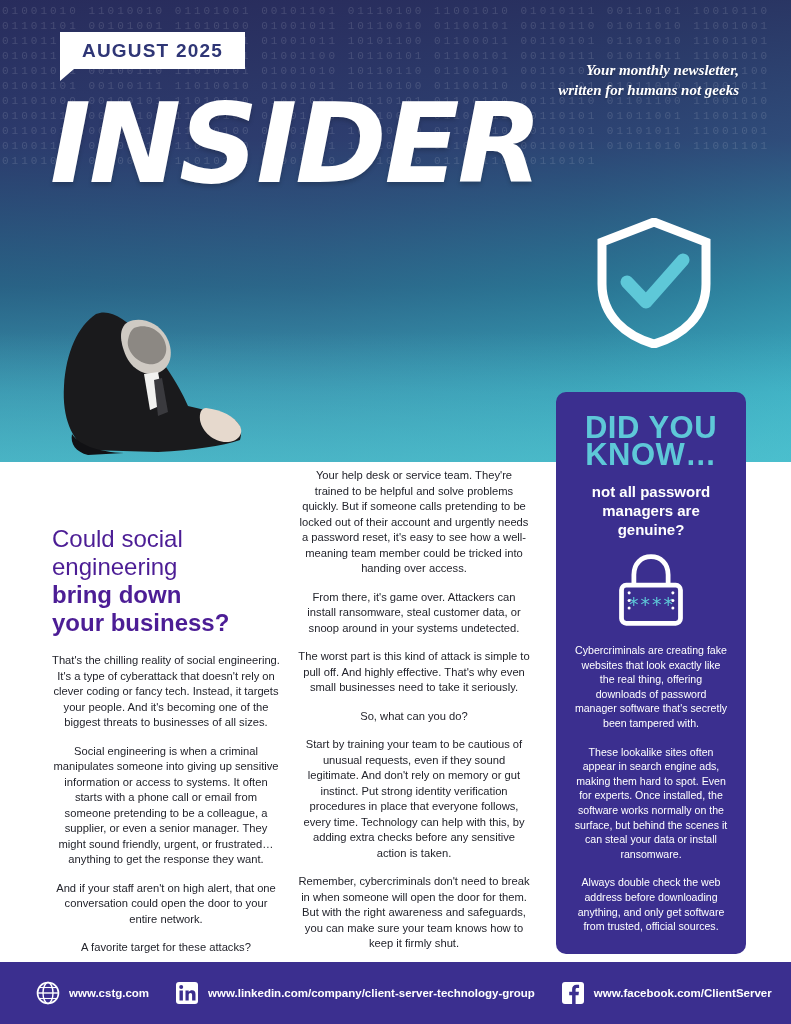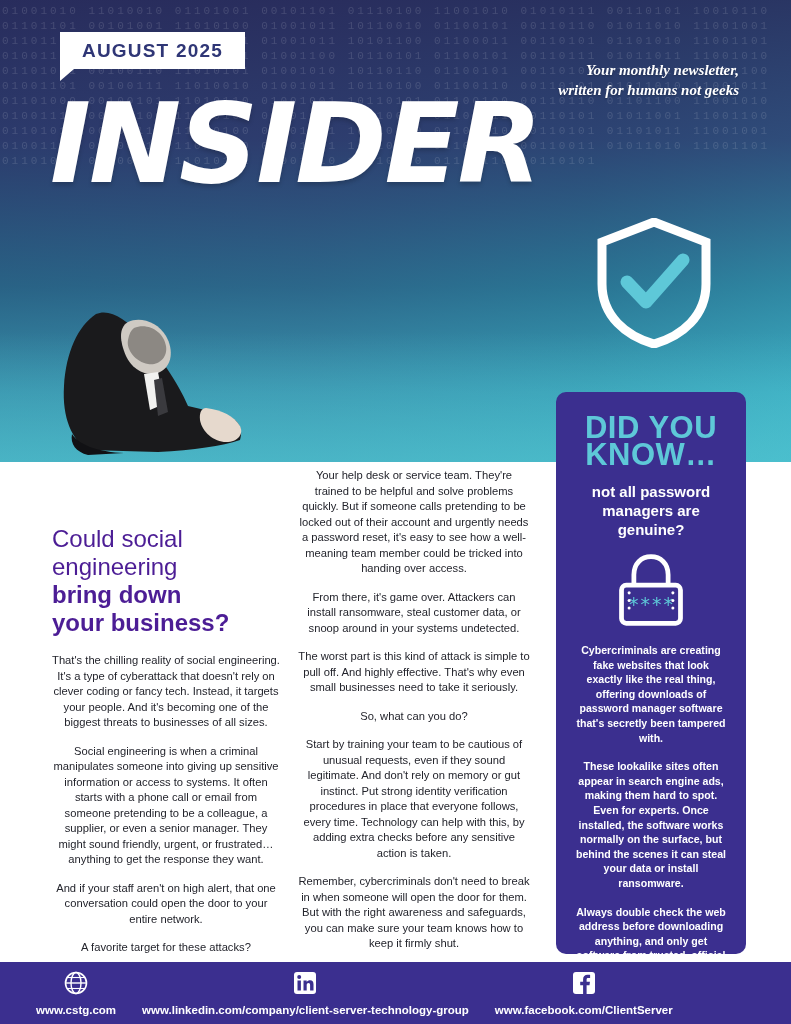--- a/index.html
+++ b/index.html
@@ -186,42 +186,40 @@
   }
   .panel-icon {
     display: block;
     margin: 6px auto 14px auto;
     width: 86px; height: 78px;
   }
   .panel-txt {
     font-size: 10.6px;
     line-height: 14.6px;
     margin: 4px 0 14px 0;
-    font-weight: bold;
   }
 
   
   .footer {
     position: absolute;
     left: 0; bottom: 0;
     width: 791px; height: 62px;
     background: #3b2f8f;
     display: flex;
     align-items: center;
     padding-left: 36px;
     gap: 12px;
   }
   .footer-item {
     display: flex;
     align-items: center;
     gap: 9px;
     color: #ffffff;
     font-size: 11.5px;
     font-weight: bold;
-    flex-direction: column;
   }
   .footer-item + .footer-item { margin-left: 14px; }
   .fi-icon { width: 24px; height: 24px; flex: 0 0 24px; }
 </style>
 </head>
 <body>
 
 <div class="page">
 
   <div class="hero">

